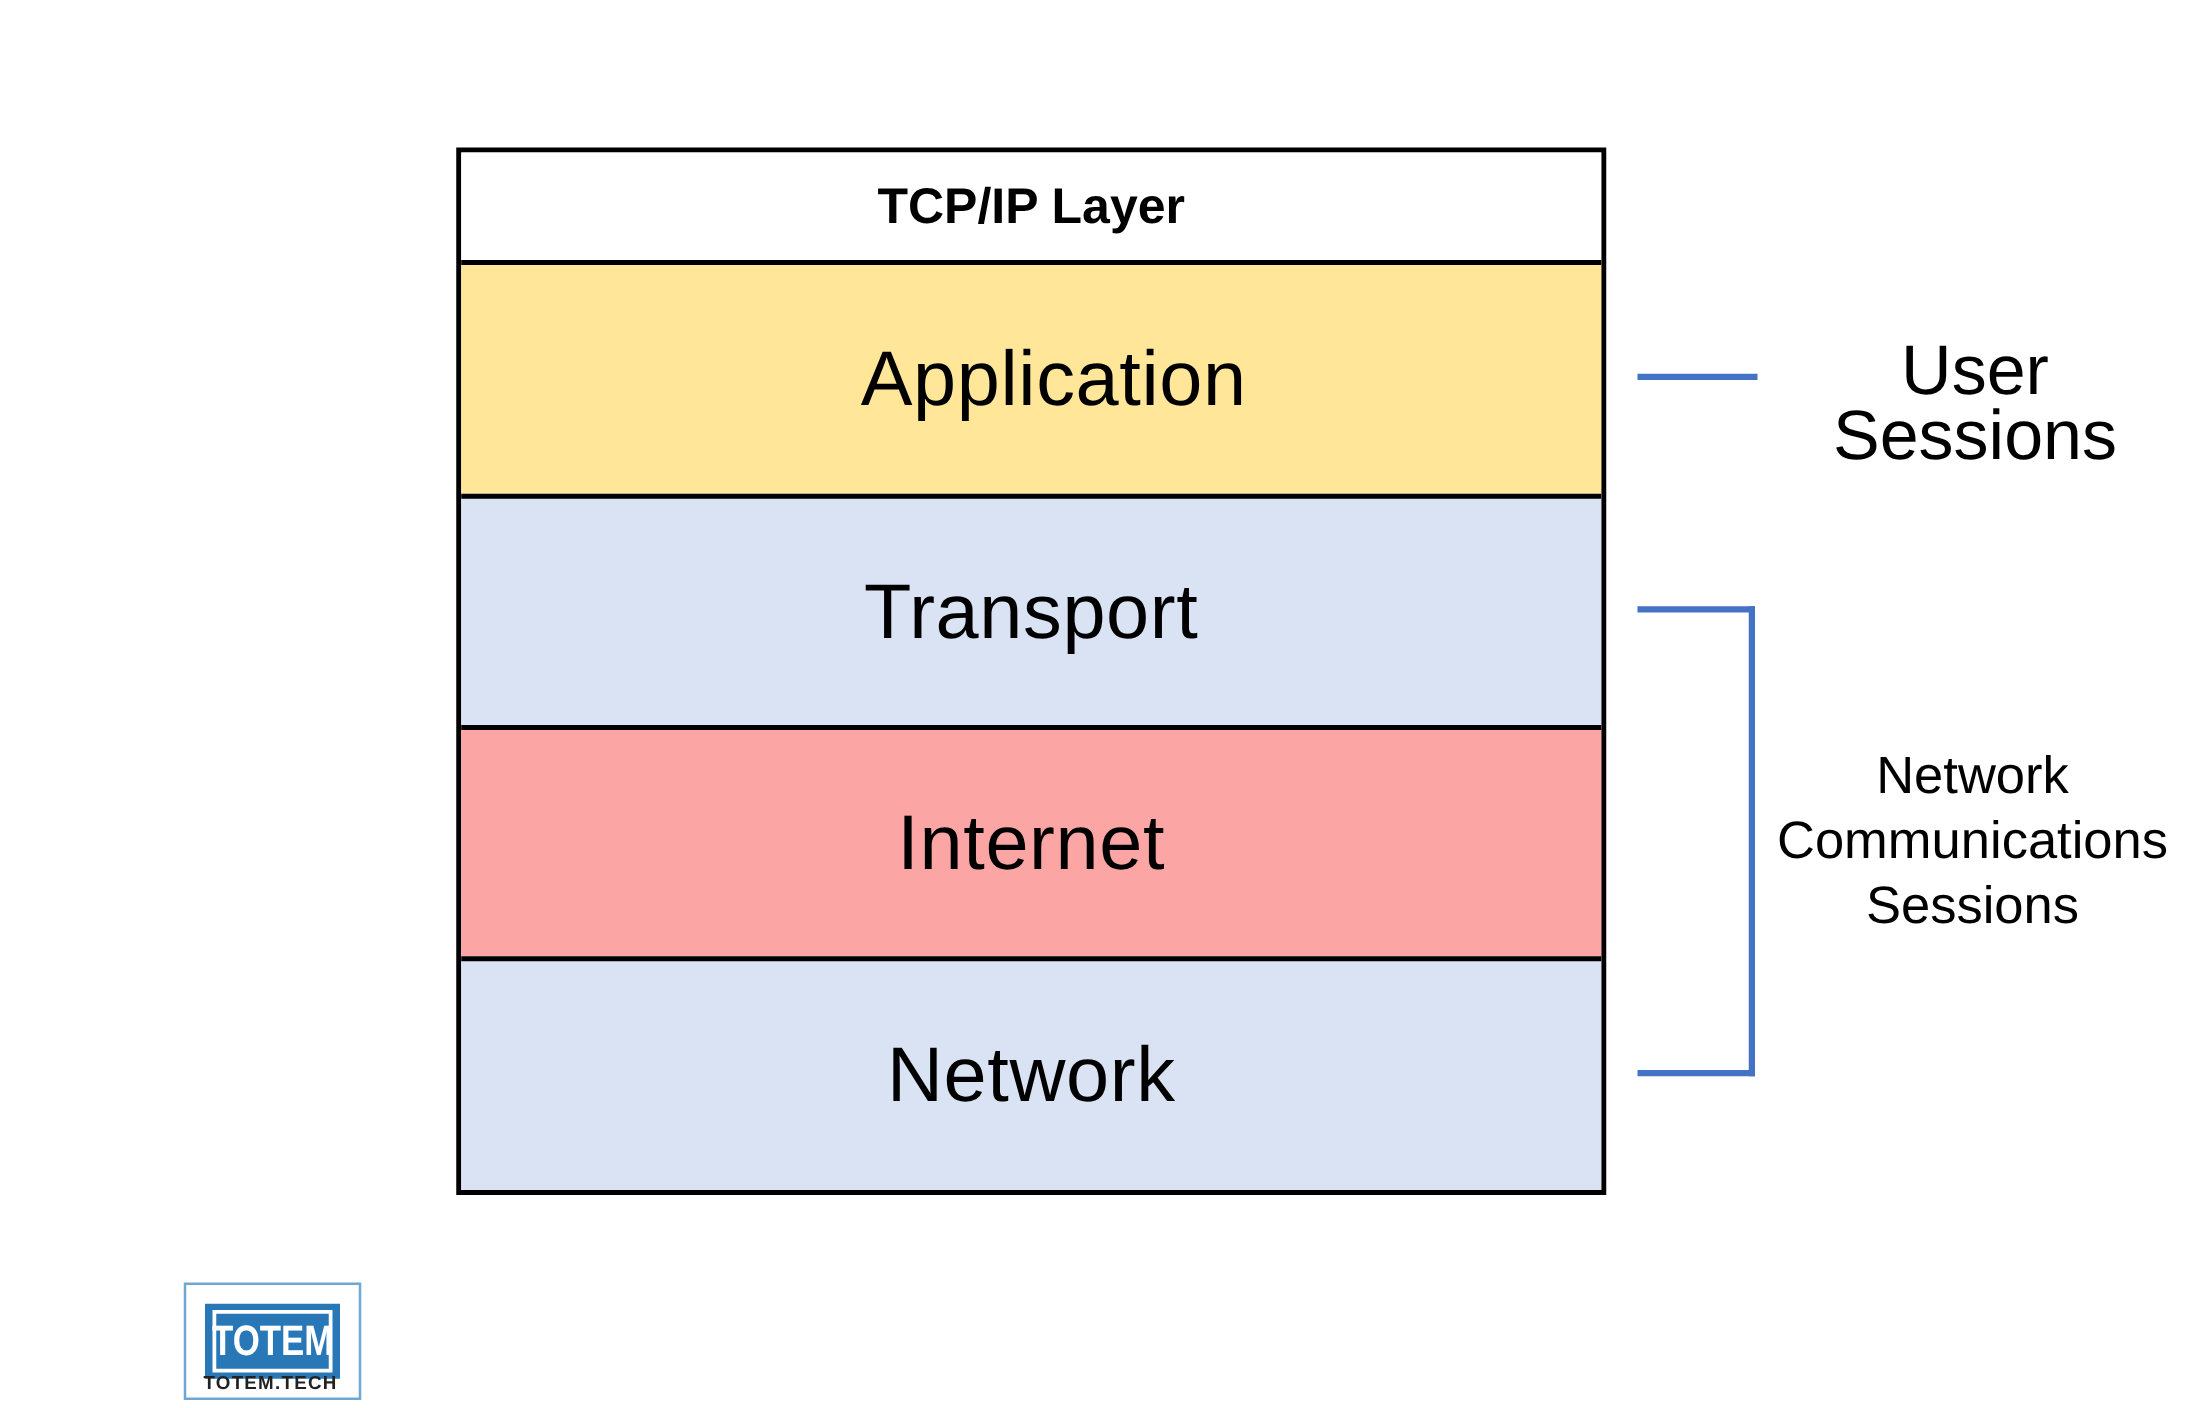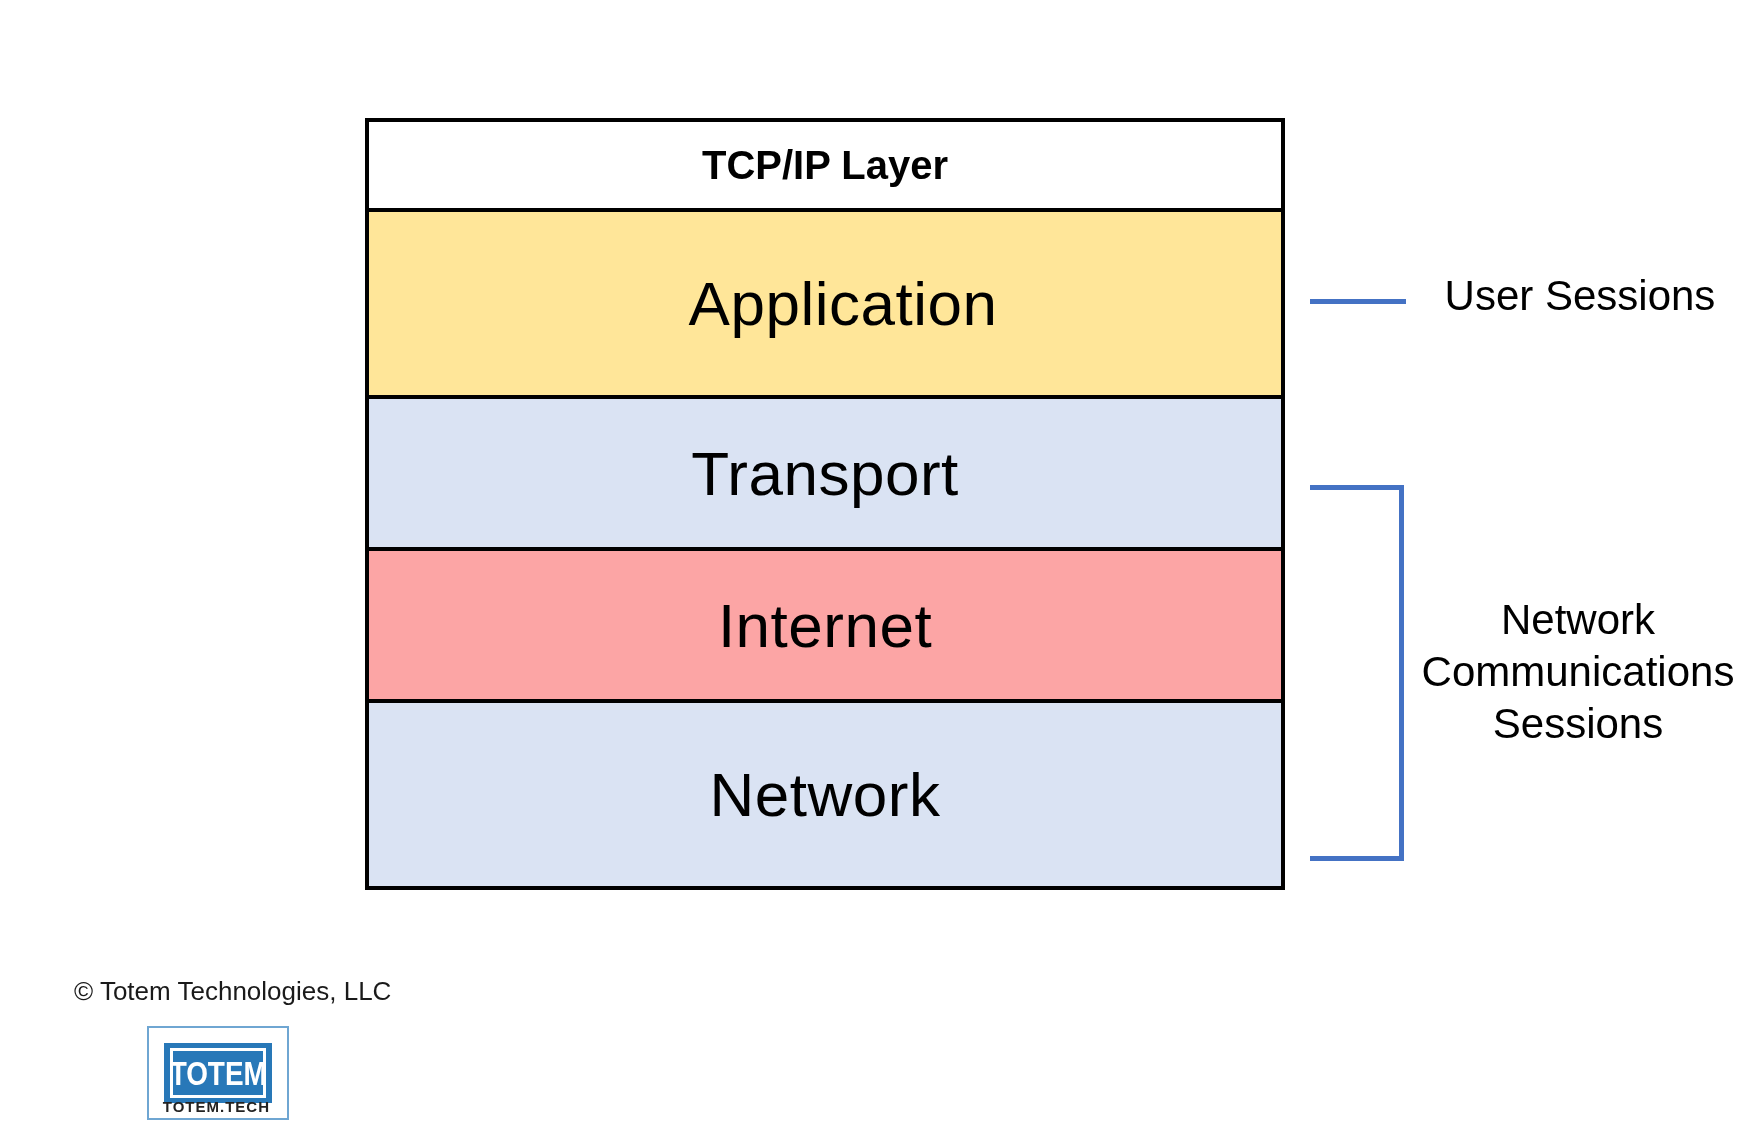--- a/index.html
+++ b/index.html
@@ -35,35 +35,35 @@
     font-weight:bold;
     font-size:40px;
   }
   .row.layer {
     border-top:4px solid #000;
     font-size:62px;
     font-weight:400;
     letter-spacing:0.5px;
   }
   .row.h187 { height:187px; }
-  .row.h185 { height:152px; }
+  .row.h185 { height:185px; }
 
   
   .callout-line {
     position:absolute;
     left:1310px; top:299px;
     width:96px; height:5px;
     background:#4472C4;
   }
   .user-label {
     position:absolute;
     left:1430px; top:270px;
     width:300px;
     text-align:center;
-    font-size:42px;
+    font-size:56px;
     line-height:52px;
   }
   .bracket {
     position:absolute;
     left:1310px; top:485px;
     width:94px; height:376px;
     box-sizing:border-box;
     border:5px solid #4472C4;
     border-left:none;
   }
@@ -145,21 +145,20 @@
       <span>Network</span>
     </div>
   </div>
 
   <div class="callout-line"></div>
   <div class="user-label">User Sessions</div>
 
   <div class="bracket"></div>
   <div class="ncs-label">Network Communications Sessions</div>
 
-  <div class="copyright">© Totem Technologies, LLC</div>
 
   <div class="logo">
     <div class="logo-blue">
       <div class="logo-frame"></div>
       <span class="logo-text">TOTEM</span>
     </div>
   </div>
   <div class="logo-sub">TOTEM.TECH</div>
 
 </div>

